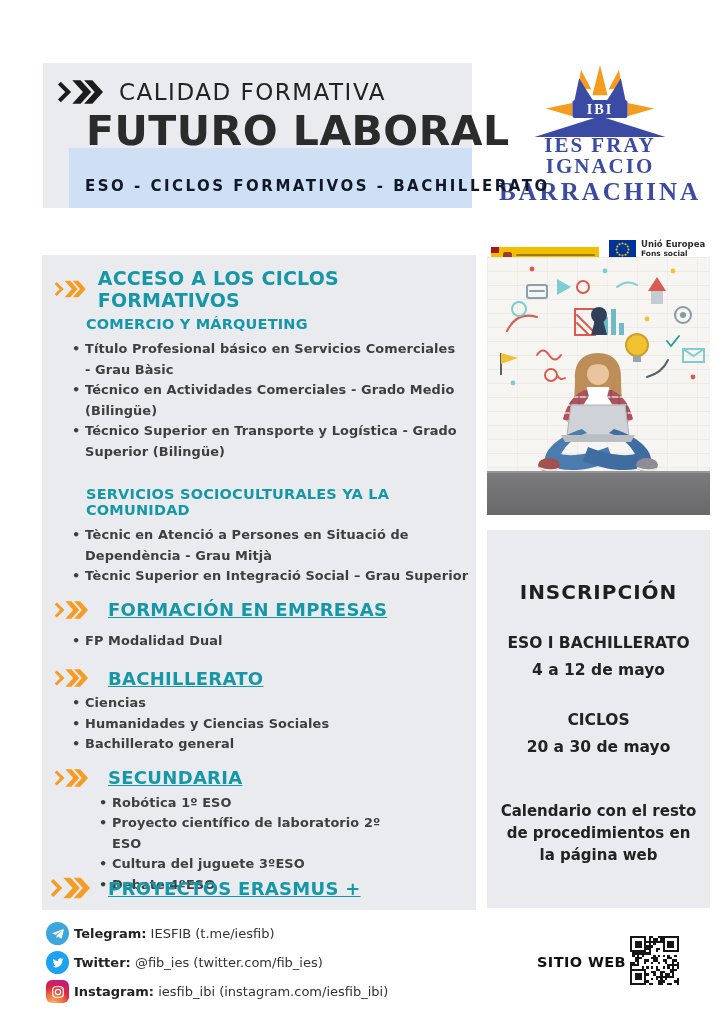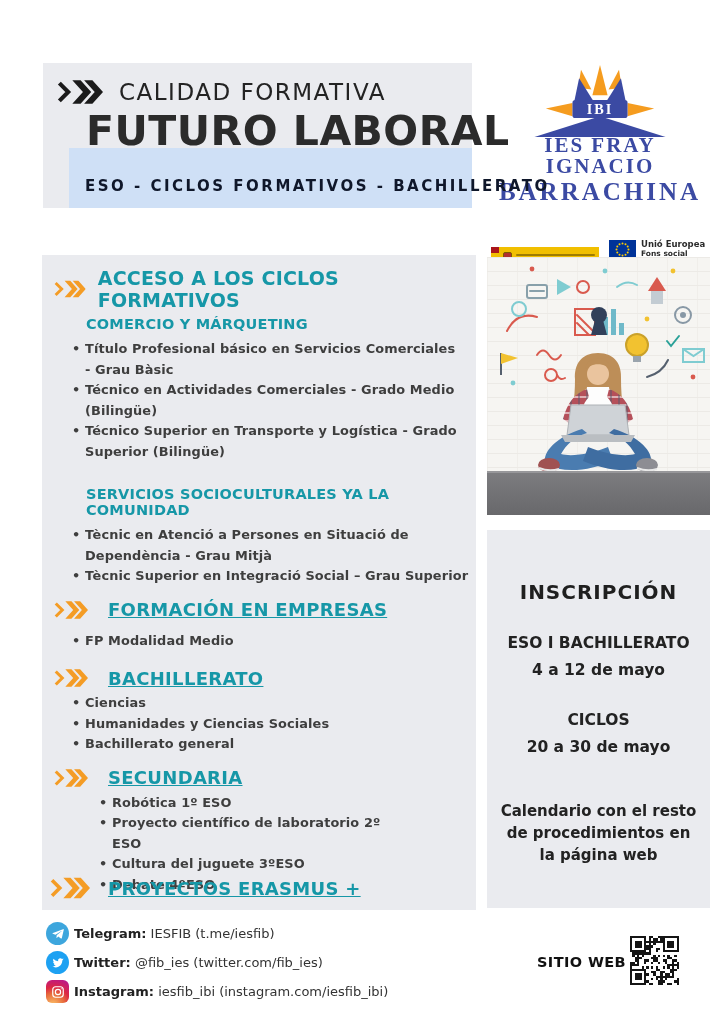--- a/index.html
+++ b/index.html
@@ -190,21 +190,21 @@
       <li class="nowrap">Tècnic Superior en Integració Social – Grau Superior</li>
     </ul>
 
     <div class="section-head wide mt-form">
       <svg class="chev chev-md">
           <use href="#chev"></use>
         </svg>
       <span class="h-teal h-lg">FORMACIÓN EN EMPRESAS</span>
     </div>
     <ul class="blist" style="margin-top:10px">
-      <li>FP Modalidad Medio</li>
+      <li>FP Modalidad Dual</li>
     </ul>
 
     <div class="section-head wide mt-bach">
       <svg class="chev chev-md">
           <use href="#chev"></use>
         </svg>
       <span class="h-teal h-lg">BACHILLERATO</span>
     </div>
     <ul class="blist" style="margin-top:4px">
       <li>Ciencias</li>

